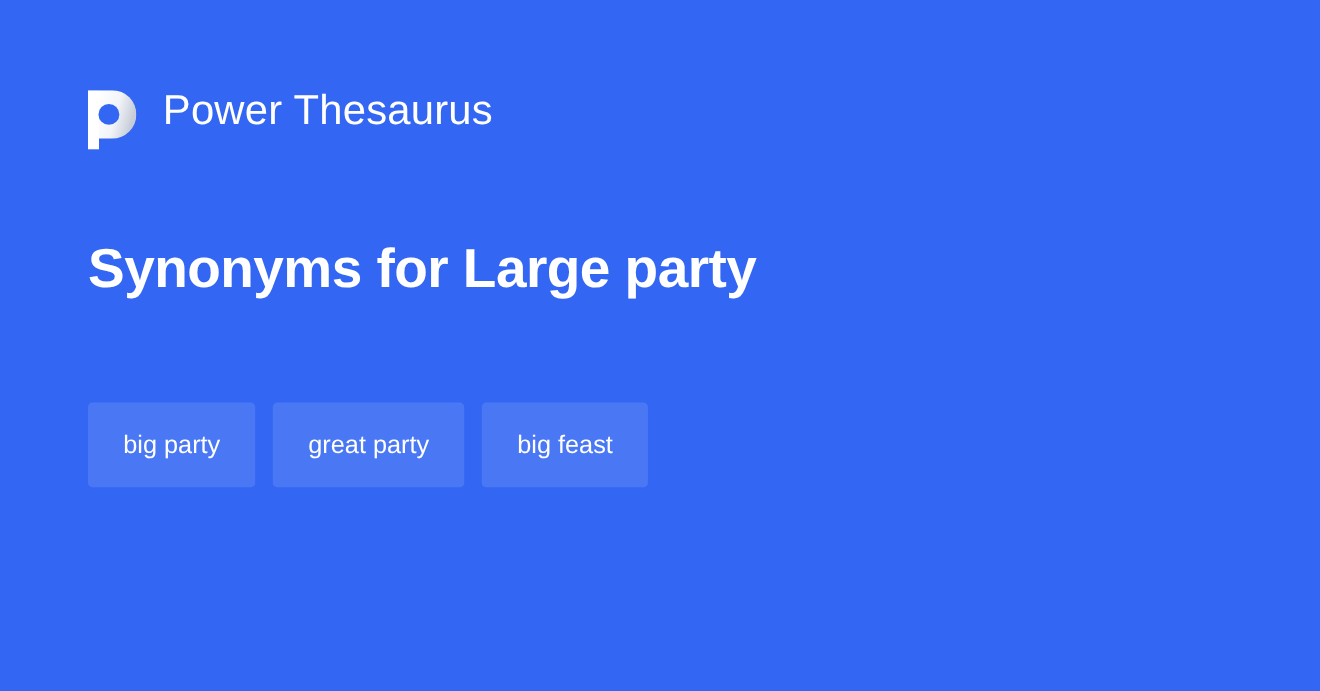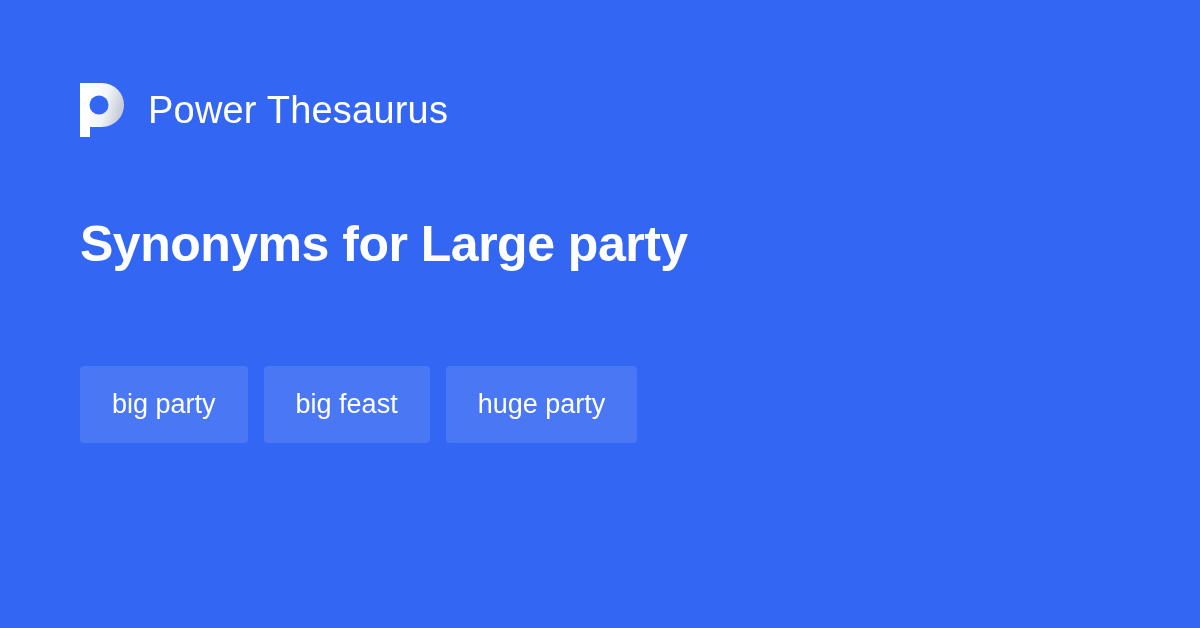--- a/index.html
+++ b/index.html
@@ -24,21 +24,20 @@
     background: #3366f2;
     padding: 0;
   }
 
   
   .brand {
     position: absolute;
     left: 80px;
     top: 82px;
     display: flex;
-    align-items: center;
     height: 56px;
   }
 
   .brand-mark {
     width: 44px;
     height: 54px;
     display: block;
     flex: 0 0 auto;
   }
 
@@ -83,21 +82,21 @@
     box-sizing: border-box;
     height: 77px;
     min-width: 0;
     padding: 0 32px;
     display: flex;
     align-items: center;
     justify-content: center;
     background: #4a78f5;
     border-radius: 4px;
     color: #ffffff;
-    font-size: 27px;
+    font-size: 23px;
     line-height: 1;
     font-weight: 400;
     white-space: nowrap;
   }
 </style>
 </head>
 <body>
 
 <div class="og-card">
 
@@ -116,17 +115,17 @@
         <circle cx="19" cy="22" r="9.5" fill="#3366f2"></circle>
       </svg>
     </span>
     <span class="brand-name">Power Thesaurus</span>
   </div>
 
   <h1 class="headline">Synonyms for Large party</h1>
 
   <div class="chips">
     <div class="chip">big party</div>
+    <div class="chip">great party</div>
     <div class="chip">big feast</div>
-    <div class="chip">huge party</div>
   </div>
 
 </div>
 
 </body></html>

